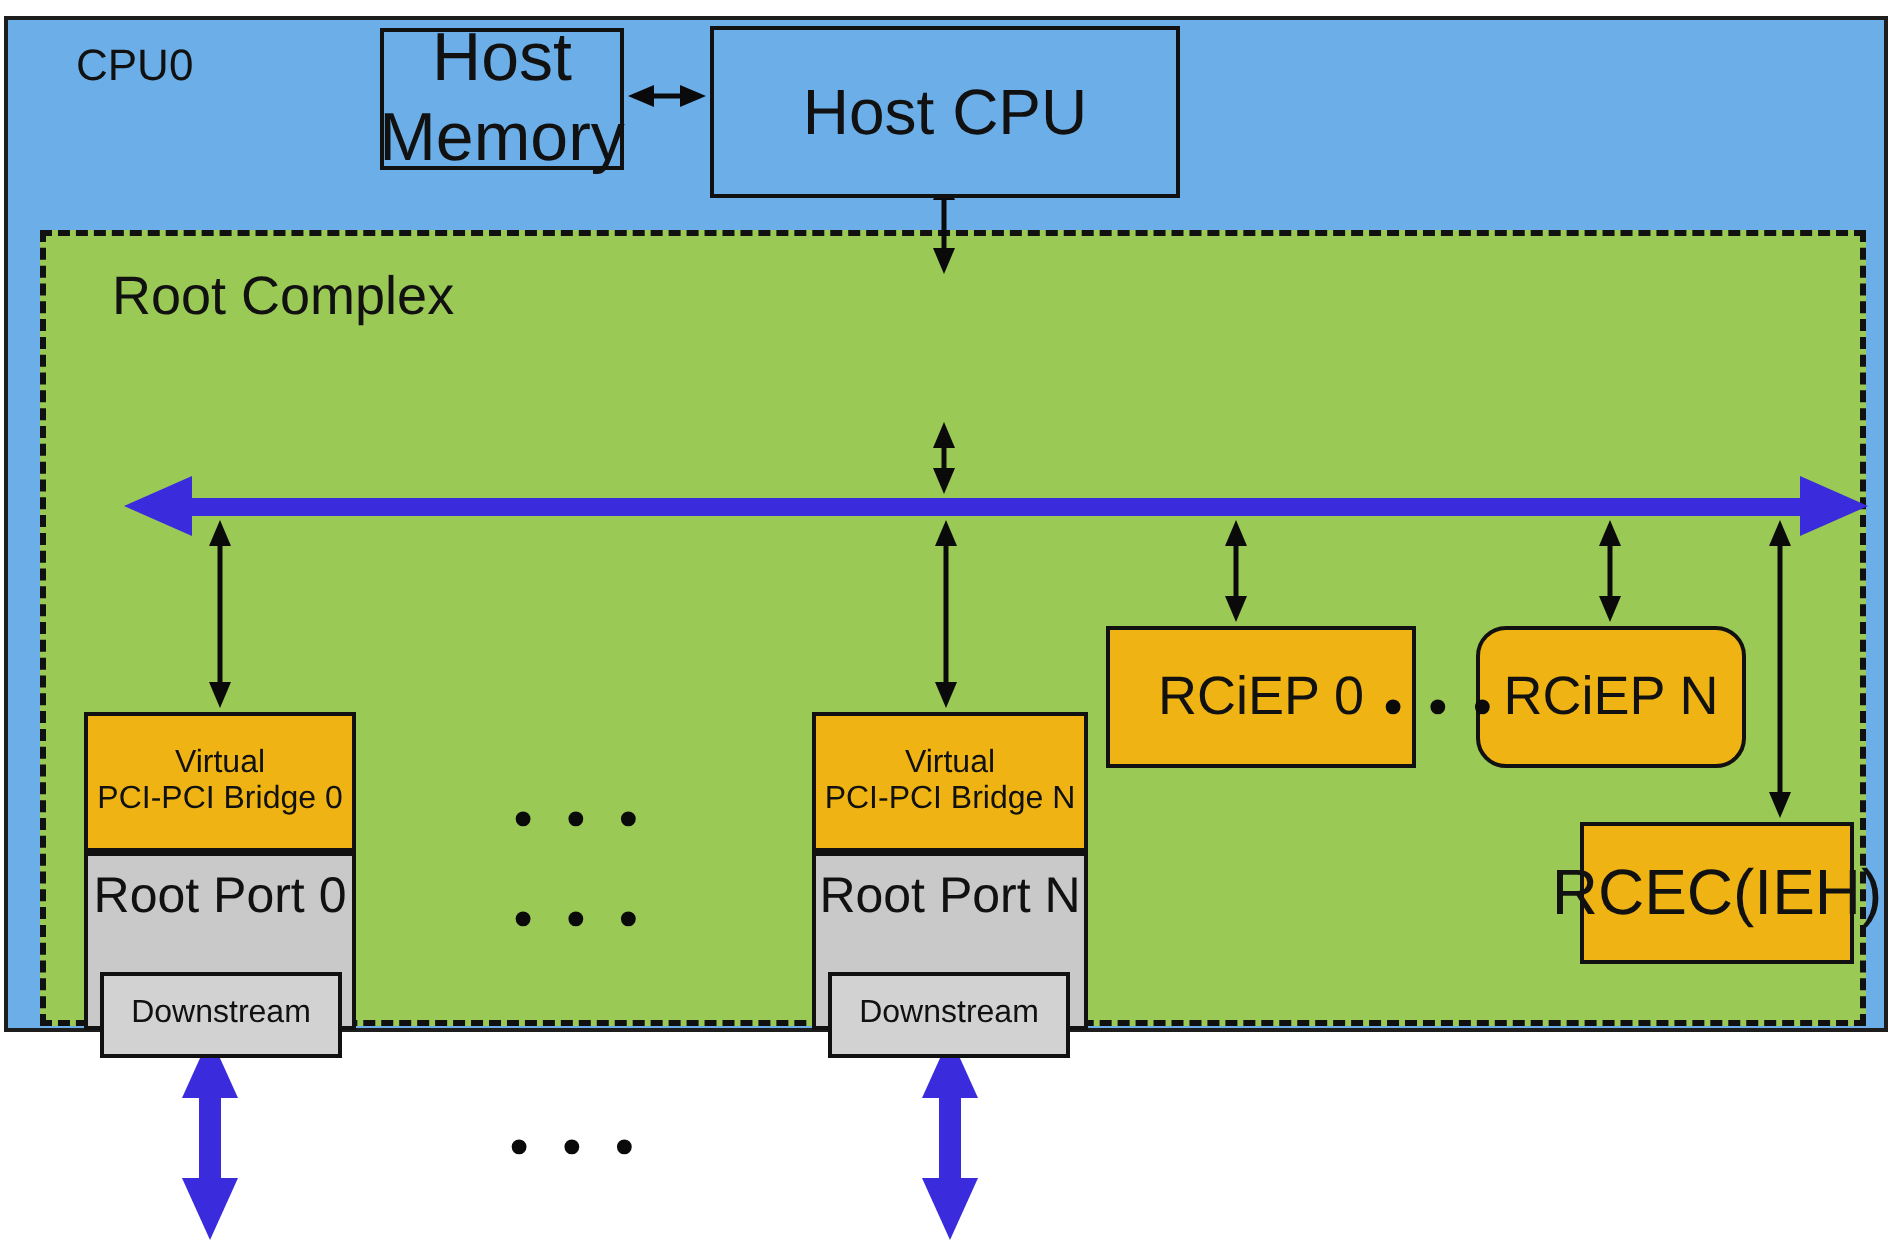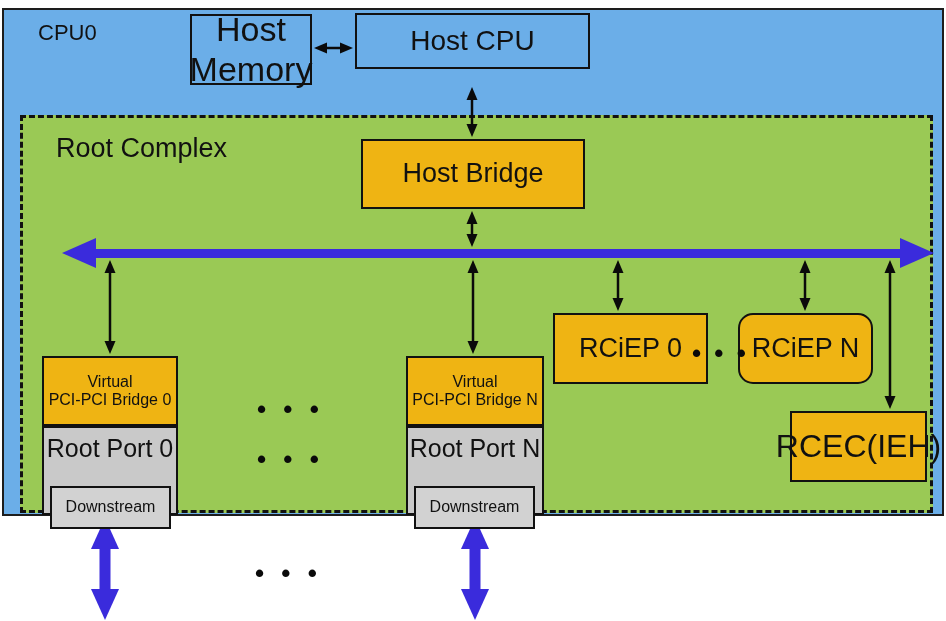--- a/index.html
+++ b/index.html
@@ -31,21 +31,21 @@
     position:absolute;box-sizing:border-box;border:2px solid #111;
     display:flex;align-items:center;justify-content:center;text-align:center;
     line-height:1.15;
   }
   .blue-node{background:var(--cpu-block-blue);}
   .gold-node{background:var(--device-gold);}
   .gray-node{background:var(--port-gray);}
   .ds-node{background:var(--downstream-gray);margin-top:16px;}
 
   .host-memory{left:190px;top:14px;width:122px;height:71px;font-size:34px;}
-  .host-cpu{left:355px;top:13px;width:235px;height:56px;font-size:28px;}
+  .host-cpu{left:355px;top:13px;width:235px;height:86px;font-size:32px;}
   .host-bridge{left:361px;top:139px;width:224px;height:70px;font-size:27px;}
 
   .vpb0{left:42px;top:356px;width:136px;height:70px;font-size:16px;flex-direction:column;}
   .vpbn{left:406px;top:356px;width:138px;height:70px;font-size:16px;flex-direction:column;}
   .vpb-line{display:block;}
 
   .rootport0{left:42px;top:426px;width:136px;height:89px;font-size:25px;align-items:flex-start;padding-top:6px;}
   .rootportn{left:406px;top:426px;width:138px;height:89px;font-size:25px;align-items:flex-start;padding-top:6px;}
   .downstream0{left:50px;top:470px;width:121px;height:43px;font-size:16px;}
   .downstreamn{left:414px;top:470px;width:121px;height:43px;font-size:16px;}
@@ -143,21 +143,20 @@
 
     <g>
       <rect class="blue-arrow" x="469.5" y="546" width="11" height="46"></rect>
       <polygon class="blue-arrow" points="475,518 461,549 489,549"></polygon>
       <polygon class="blue-arrow" points="475,620 461,589 489,589"></polygon>
     </g>
   </svg>
 
   <div class="node blue-node host-memory">Host Memory</div>
   <div class="node blue-node host-cpu">Host CPU</div>
-  <div class="node gold-node host-bridge">Host Bridge</div>
 
   <div class="node gold-node vpb0">
     <span class="vpb-line">Virtual</span>
     <span class="vpb-line">PCI-PCI Bridge 0</span>
   </div>
   <div class="node gray-node rootport0">Root Port 0</div>
   <div class="node ds-node downstream0">Downstream</div>
 
   <div class="node gold-node vpbn">
     <span class="vpb-line">Virtual</span>

